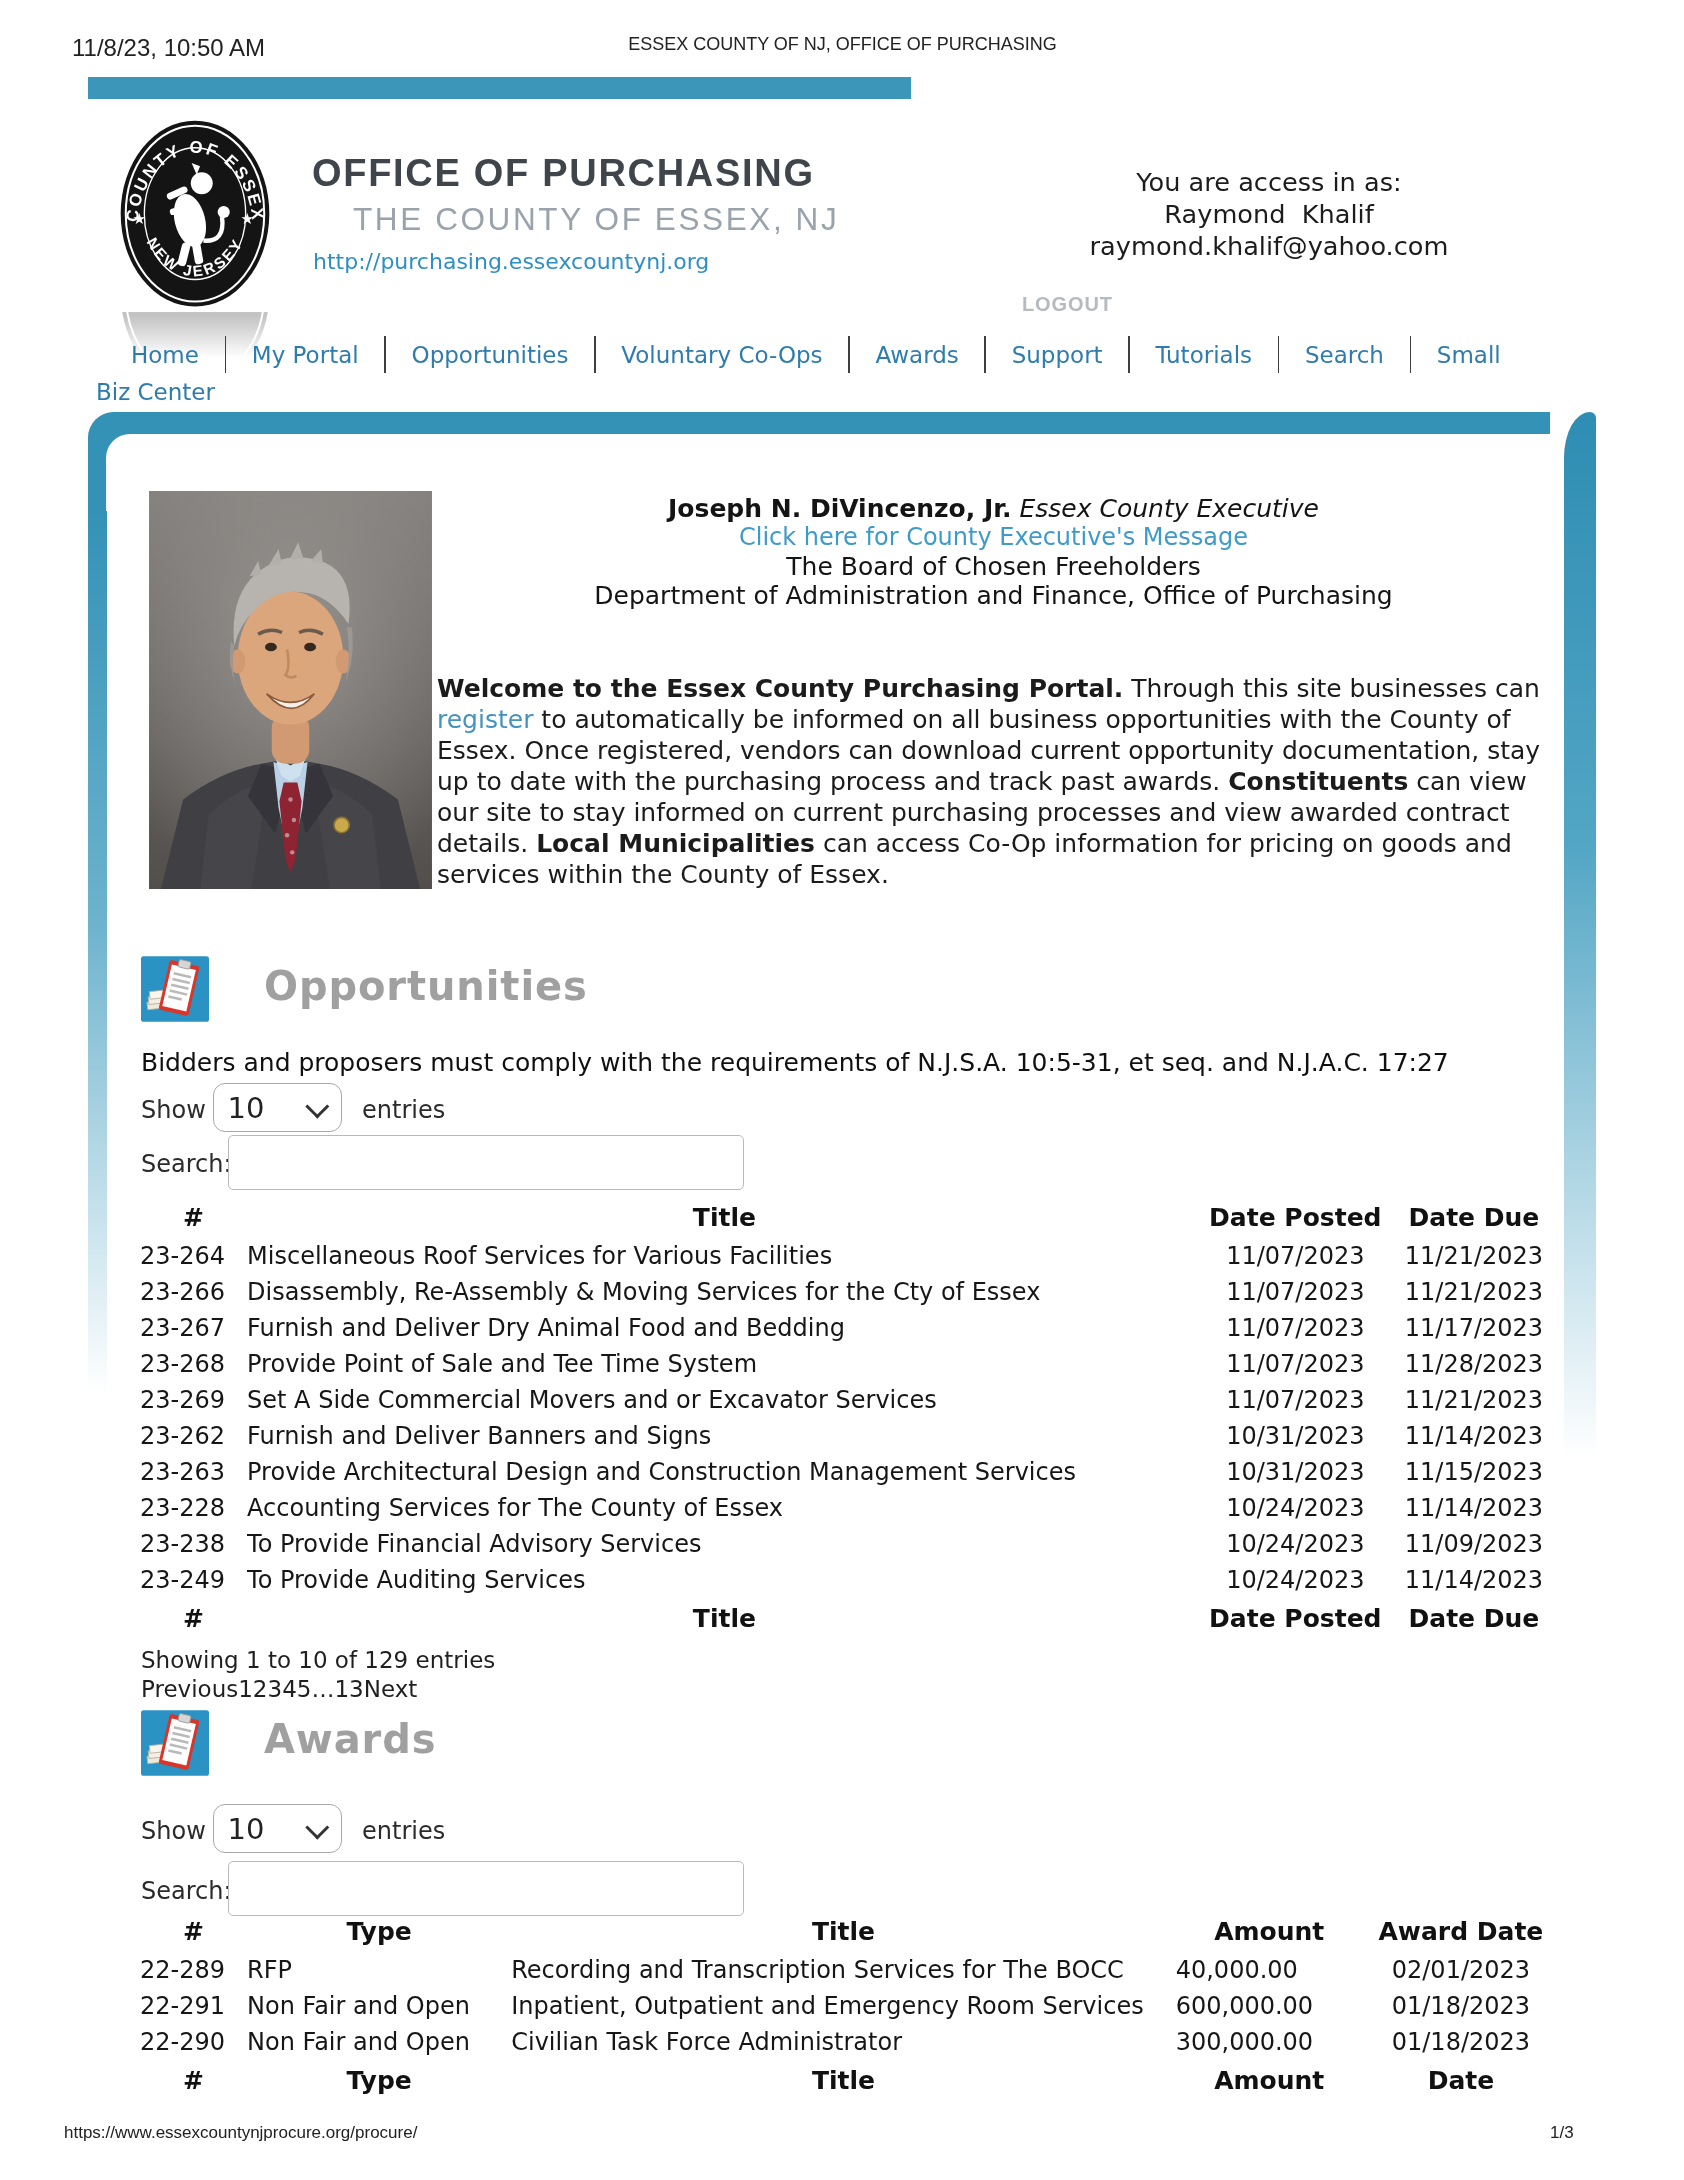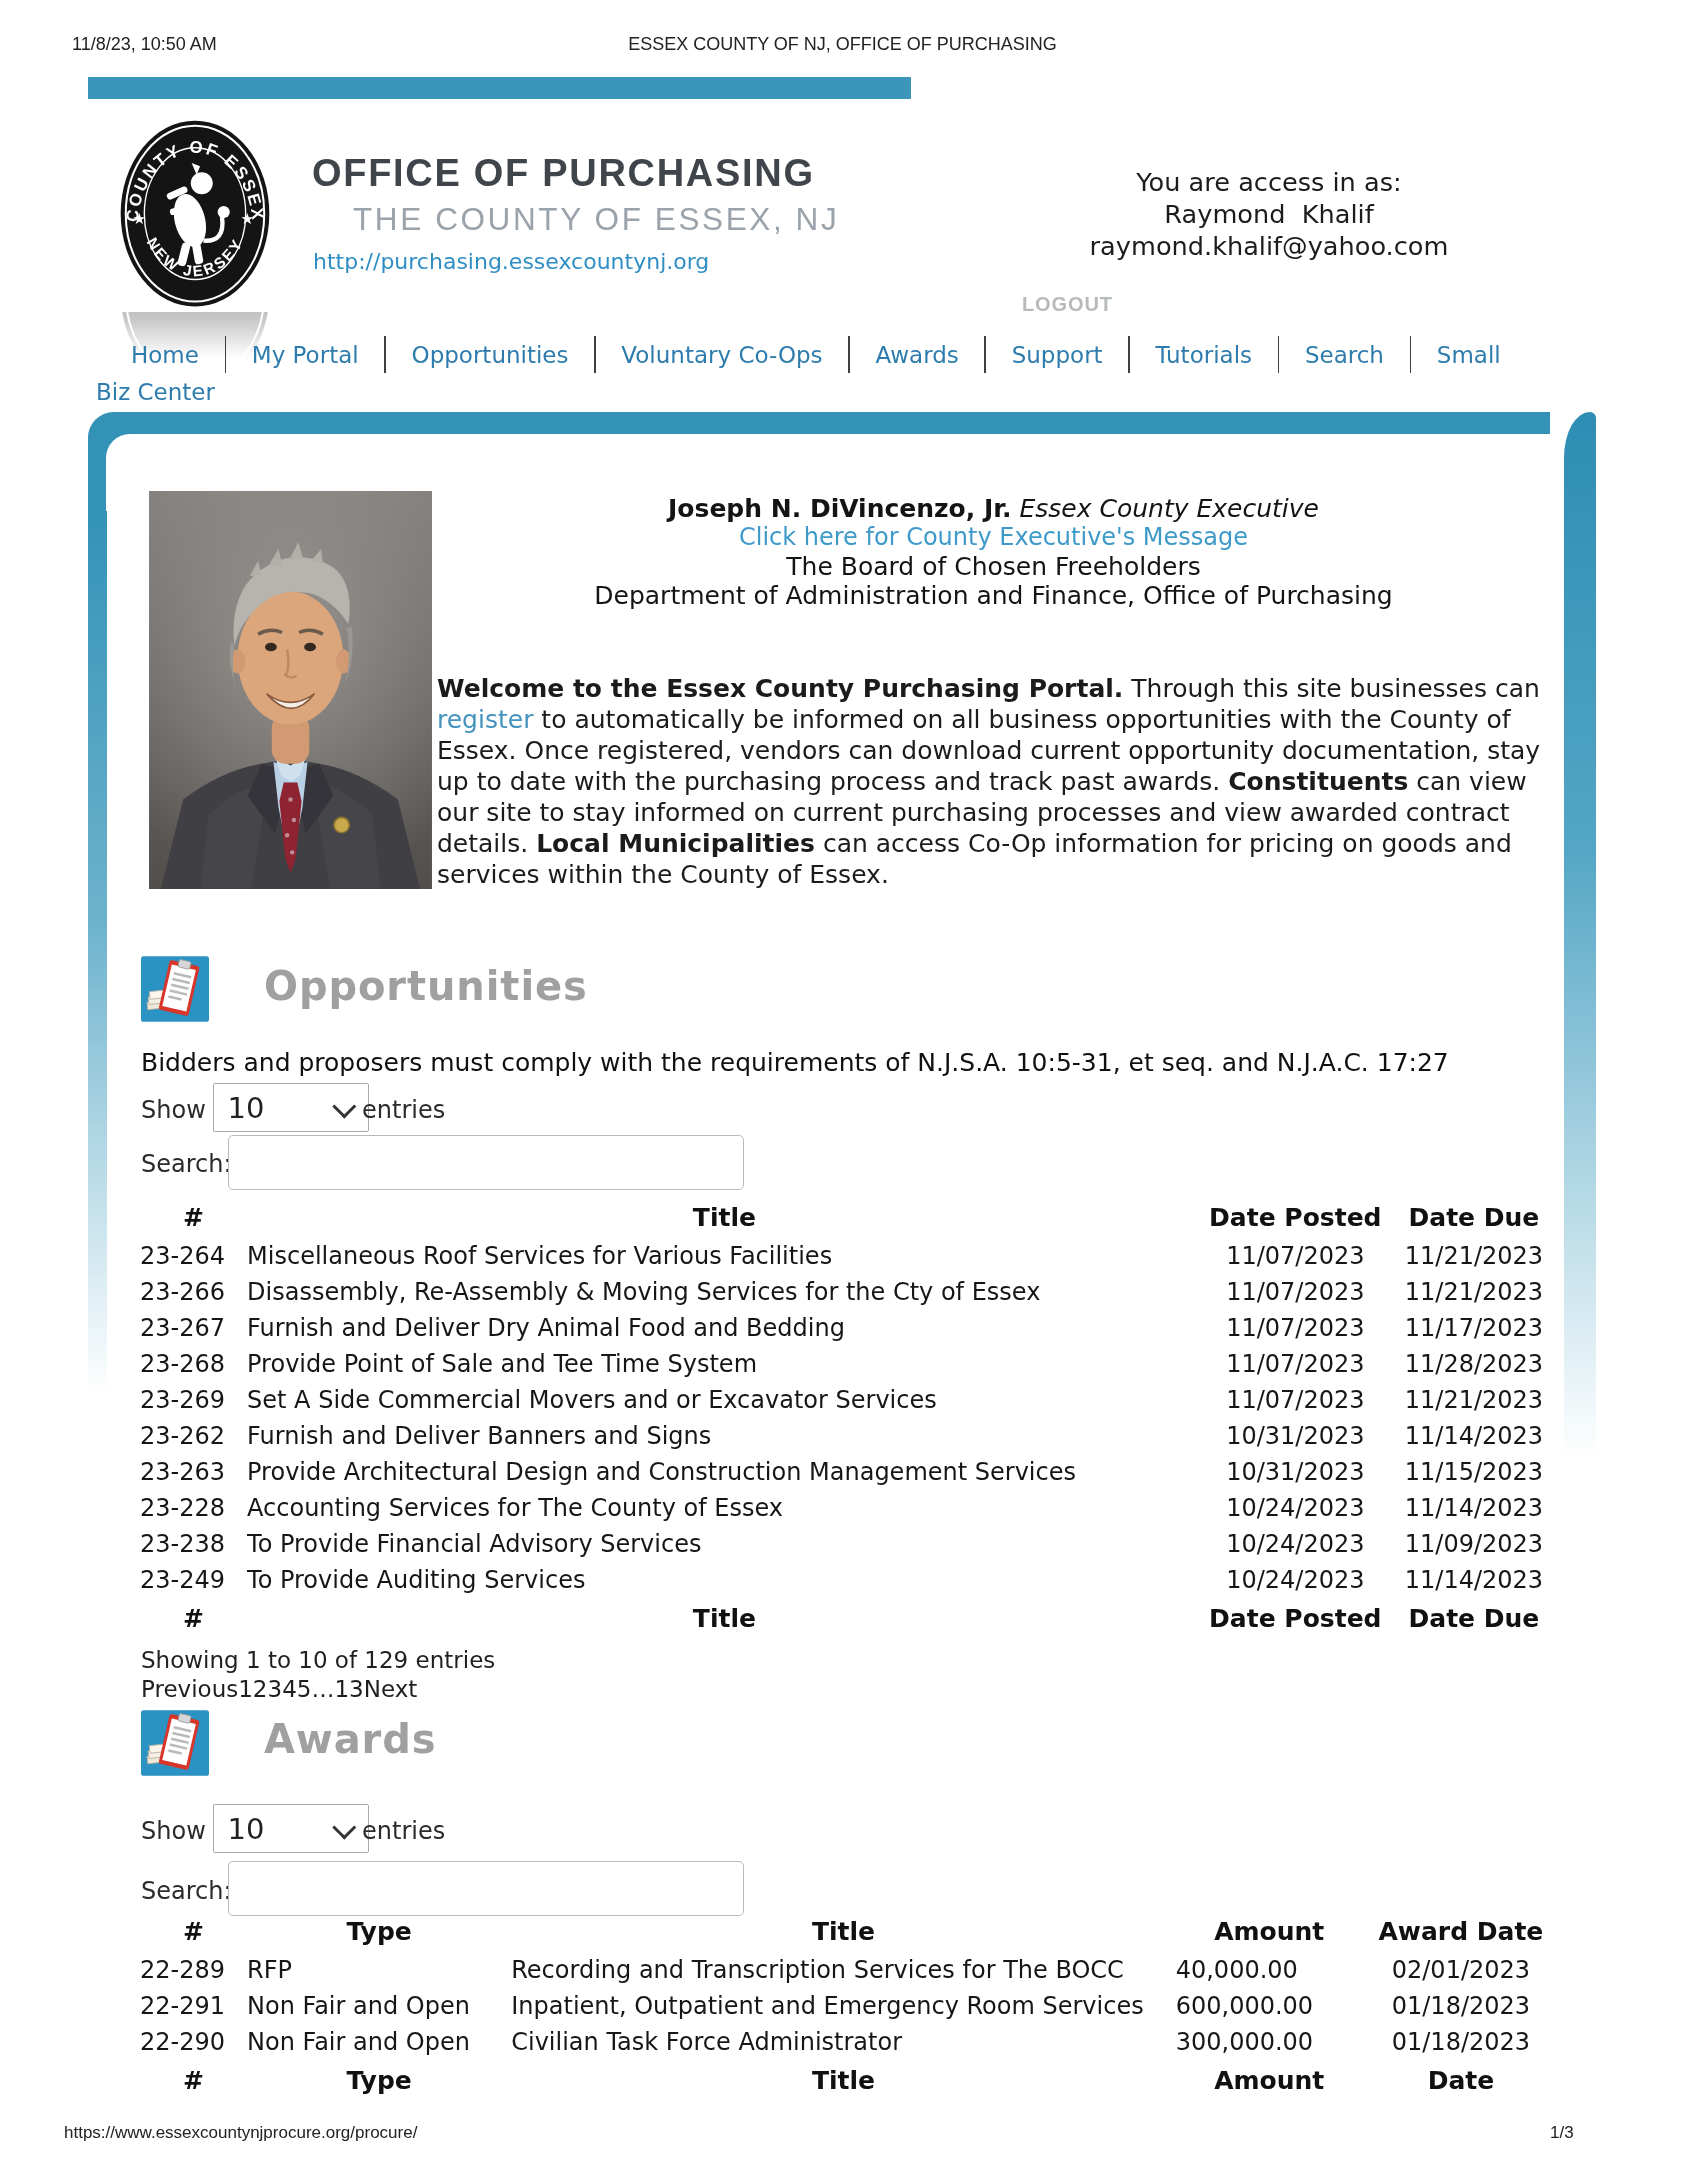--- a/index.html
+++ b/index.html
@@ -1,21 +1,21 @@
 <!DOCTYPE html>
 <html style="font-size:13.6px"><head>
 <meta charset="utf-8">
 <style>
   html,body{margin:0;padding:0;}
   body{width:1685px;height:2181px;position:relative;background:#ffffff;
        font-family:"DejaVu Sans",sans-serif;color:#1a1a1a;overflow:hidden;}
   .abs{position:absolute;}
   .printfont{font-family:"Liberation Sans",sans-serif;}
   
-  .print-date{left:72px;top:34px;font-size:18px;color:#222;}
+  .print-date{left:72px;top:34px;font-size:24px;color:#222;}
   .print-title{left:0;top:34px;width:1685px;text-align:center;font-size:18px;color:#222;}
   .topbar1{left:88px;top:77px;width:823px;height:22px;background:#3b96ba;}
   
   .brand-office{left:312px;top:152px;font-size:38px;font-weight:bold;color:#3f454b;letter-spacing:1.7px;font-family:"Liberation Sans",sans-serif;}
   .brand-county{left:313px;top:201px;font-size:31.5px;color:#9aa2ab;letter-spacing:2.6px;font-family:"Liberation Sans",sans-serif;margin-left:40px;}
   .brand-url{left:313px;top:249px;font-size:22px;color:#2f8fc4;}
   
   .login-block{left:1022px;top:166px;width:494px;text-align:center;font-size:25.6px;line-height:32px;color:#1c1c1c;}
   .login-name{white-space:pre;}
   .logout{left:1022px;top:293px;width:494px;text-align:left;font-size:20px;font-weight:bold;color:#b7babc;letter-spacing:0.9px;font-family:"Liberation Sans",sans-serif;}
@@ -37,21 +37,21 @@
   .exec-name{font-weight:bold;}
   .exec-title{font-style:italic;}
   .exec-link{color:#3e9ac9;cursor:pointer;}
   .welcome{left:437px;top:673px;width:1106px;font-size:25px;line-height:31px;color:#1b1b1b;text-align:left;}
   .b{font-weight:bold;}
   .reg-link{color:#4493bd;cursor:pointer;}
   
   .section-head{font-size:40px;font-weight:bold;color:#a0a0a0;letter-spacing:0.9px;}
   .compliance{left:141px;top:1048px;width:1405px;font-size:25px;font-weight:normal;color:#101010;}
   .ctrl-label{font-size:24px;color:#2b2b2b;}
-  .select-box{width:156px;height:49px;border:1.7px solid #a9a9a9;border-radius:2px;background:#fff;box-sizing:border-box;cursor:pointer;}
+  .select-box{width:129px;height:49px;border:1.7px solid #a9a9a9;border-radius:12px;background:#fff;box-sizing:border-box;cursor:pointer;}
   .select-val{position:absolute;left:13.6px;top:6.8px;font-size:29px;color:#222;}
   .select-chev{position:absolute;right:15.3px;top:13.6px;width:13.6px;height:13.6px;border-right:3.4px solid #333;border-bottom:3.4px solid #333;transform:rotate(45deg);}
   .search-input{width:516px;height:55px;border:1.7px solid #b9b9b9;border-radius:5.1px;box-sizing:border-box;font-size:25.6px;padding:0 12px;font-family:"DejaVu Sans",sans-serif;}
   
   table.data{border-collapse:collapse;table-layout:fixed;}
   table.data th{font-size:25px;font-weight:bold;color:#111;padding:0;}
   table.data td{font-size:24px;color:#161616;padding:0;overflow:hidden;white-space:nowrap;}
   table.data tr.hd{height:41px;}
   table.data tr.bd{height:36px;}
   td.cl, th.cl{text-align:left;}

